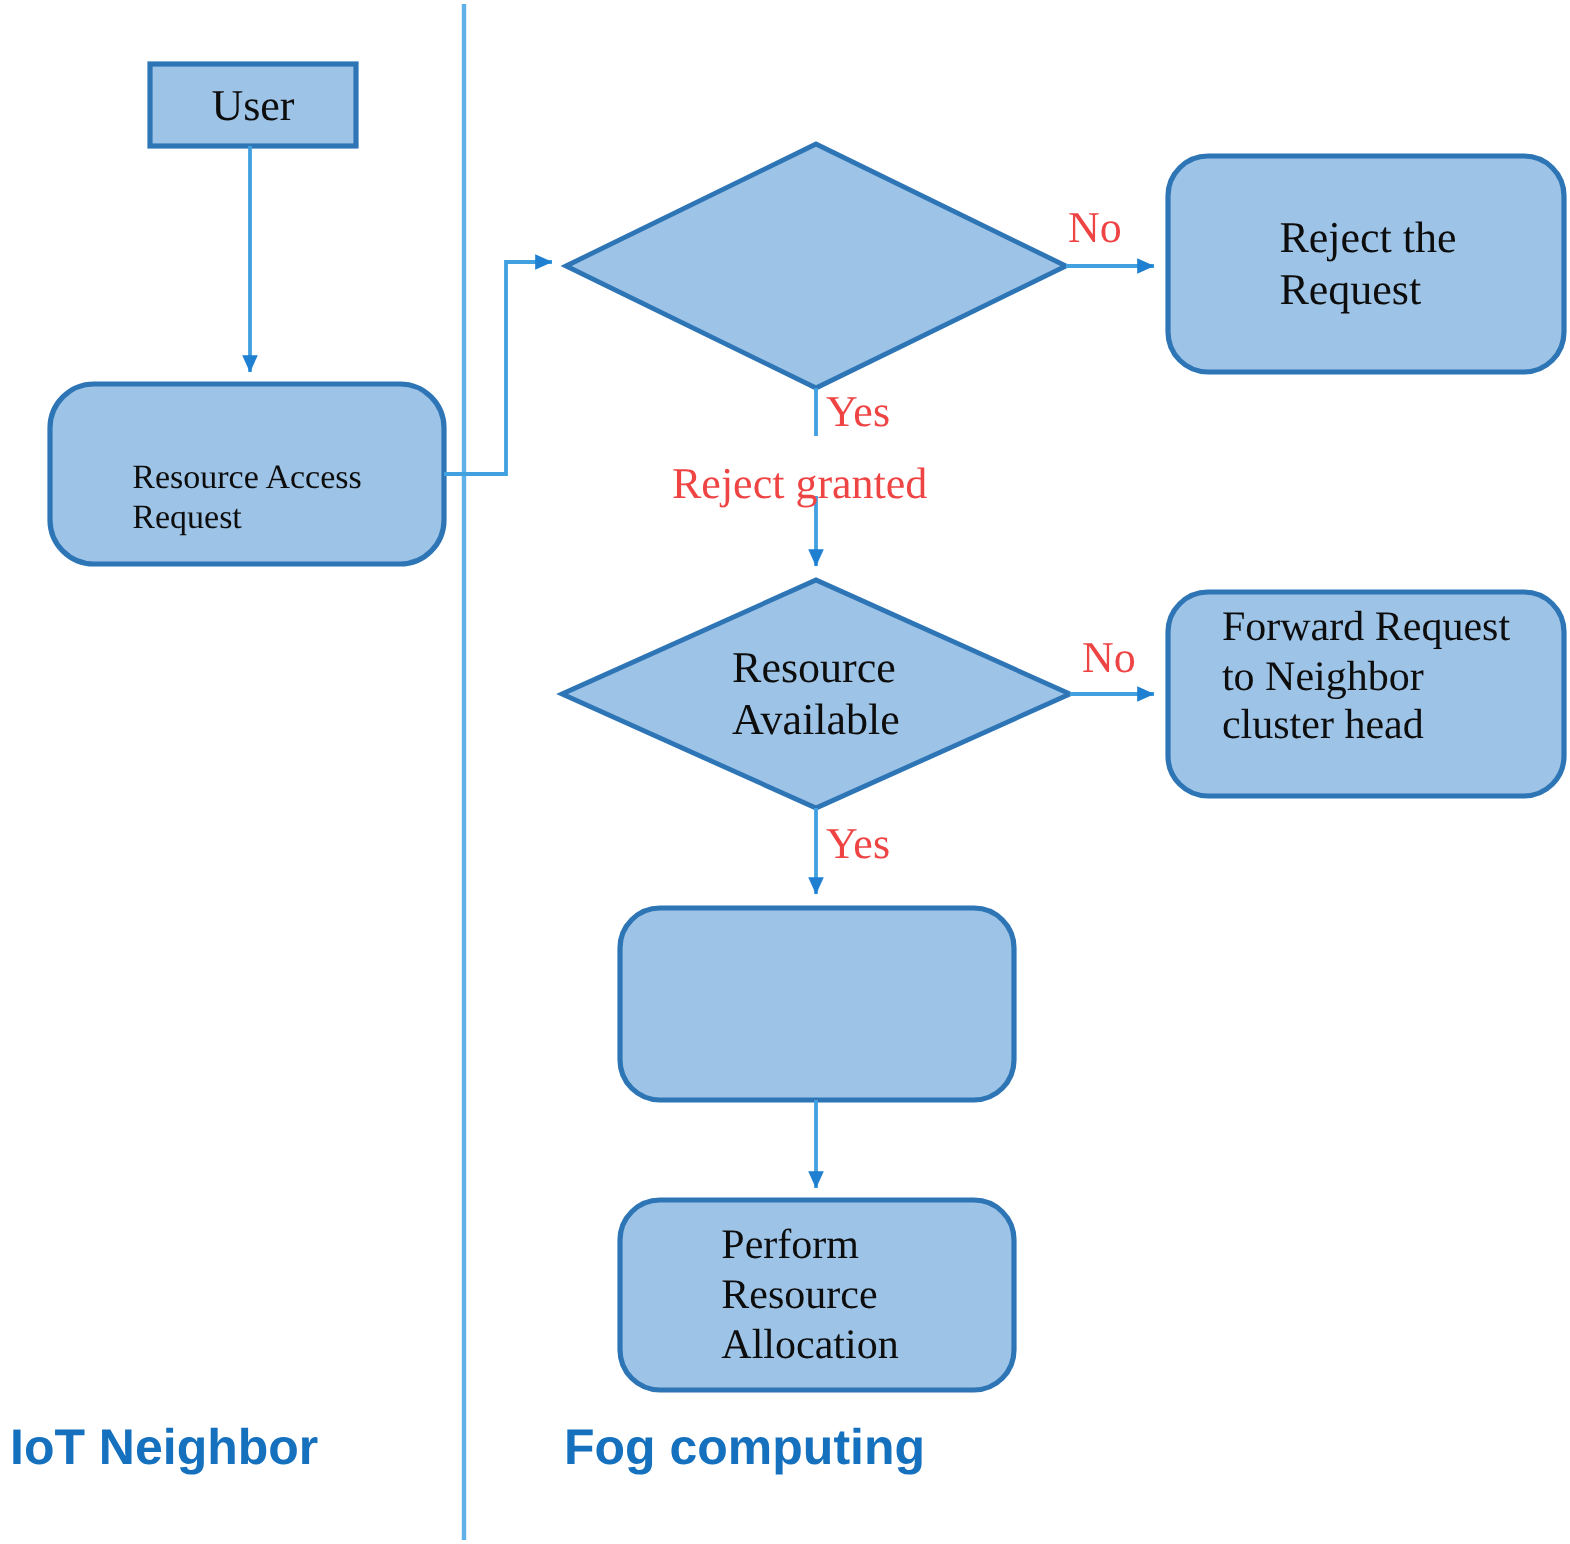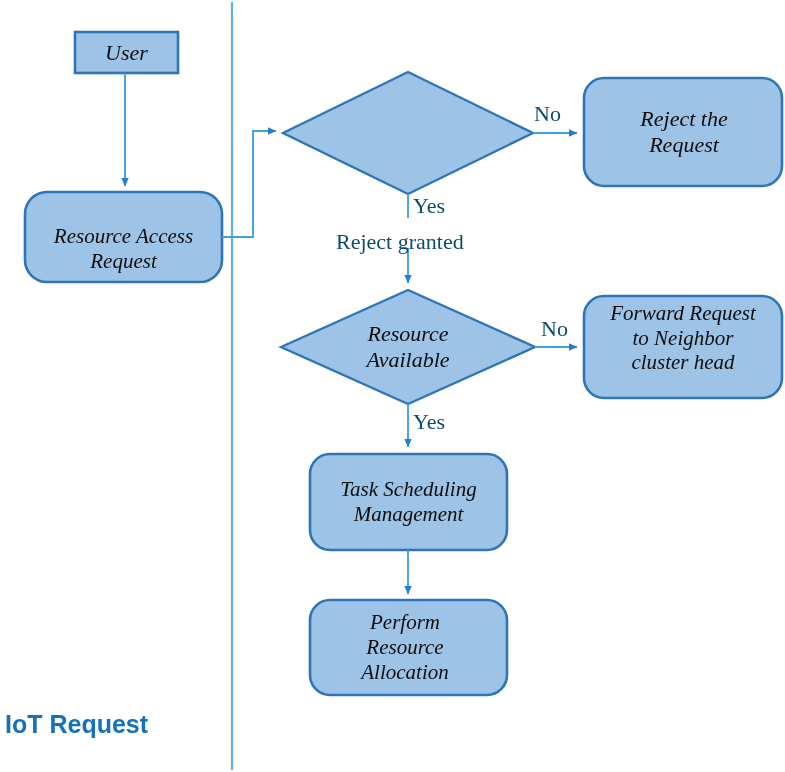--- a/index.html
+++ b/index.html
@@ -22,32 +22,31 @@
     left: 0;
     top: 0;
     width: 785px;
     height: 772px;
   }
   .node-label {
     position: absolute;
     display: flex;
     align-items: center;
     justify-content: center;
-    text-align: center;
+    text-align: left;
     font-family: "Liberation Serif", serif;
     color: #0d0d0d;
     line-height: 1.18;
     pointer-events: none;
     white-space: pre-line;
-    font-style: italic;
   }
   .edge-label {
     position: absolute;
     font-family: "Liberation Serif", serif;
-    color: #0c4a6e;
+    color: #ef4444;
     white-space: nowrap;
   }
   .zone-label {
     position: absolute;
     font-family: "Liberation Sans", sans-serif;
     font-weight: bold;
     color: #1570bd;
     white-space: nowrap;
   }
 </style>
@@ -92,47 +91,46 @@
 
     <line x1="535" y1="347" x2="577" y2="347" stroke="#41a0e0" stroke-width="1.9" marker-end="url(#arrow)"></line>
 
     <line x1="408" y1="404" x2="408" y2="447" stroke="#41a0e0" stroke-width="1.9" marker-end="url(#arrow)"></line>
 
     <line x1="408" y1="550" x2="408" y2="594" stroke="#41a0e0" stroke-width="1.9" marker-end="url(#arrow)"></line>
   </svg>
 
   <div class="node-label" style="left:75px; top:32px; width:103px; height:41px; font-size:22px;">User</div>
 
-  <div class="node-label" style="left:25px; top:192px; width:197px; height:114px; font-size:21px;">Resource  Access
+  <div class="node-label" style="left:25px; top:192px; width:197px; height:114px; font-size:17px;">Resource  Access
 Request</div>
 
 
   <div class="node-label" style="left:584px; top:78px; width:200px; height:108px; font-size:22px;">Reject the
 Request</div>
 
   <div class="node-label" style="left:308px; top:290px; width:200px; height:114px; font-size:22px;">Resource
 Available</div>
 
   <div class="node-label" style="left:584px; top:296px; width:198px; height:84px; font-size:21px;">Forward Request
 to Neighbor
 cluster head</div>
 
-  <div class="node-label" style="left:310px; top:454px; width:197px; height:96px; font-size:21px;">Task Scheduling
-Management</div>
 
   <div class="node-label" style="left:310px; top:600px; width:190px; height:95px; font-size:21px;">Perform
 Resource
 Allocation</div>
 
   <div class="edge-label" style="left:534px; top:101px; font-size:22px;">No</div>
 
   <div class="edge-label" style="left:413px; top:193px; font-size:22px;">Yes</div>
 
   <div class="edge-label" style="left:336px; top:229px; font-size:22px;">Reject  granted</div>
 
   <div class="edge-label" style="left:541px; top:316px; font-size:22px;">No</div>
 
   <div class="edge-label" style="left:413px; top:409px; font-size:22px;">Yes</div>
 
-  <div class="zone-label" style="left:5px; top:710px; font-size:25px;">IoT Request</div>
+  <div class="zone-label" style="left:5px; top:710px; font-size:25px;">IoT Neighbor</div>
 
+  <div class="zone-label" style="left:282px; top:710px; font-size:25px;">Fog computing</div>
 
 </div>
 
 </body></html>

